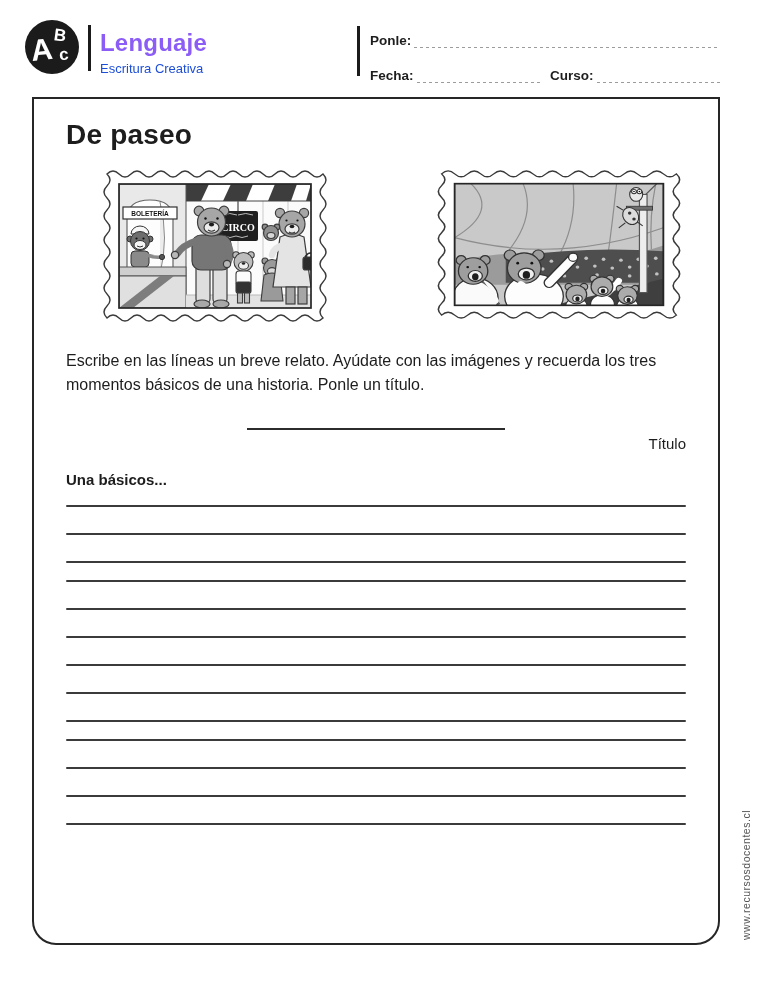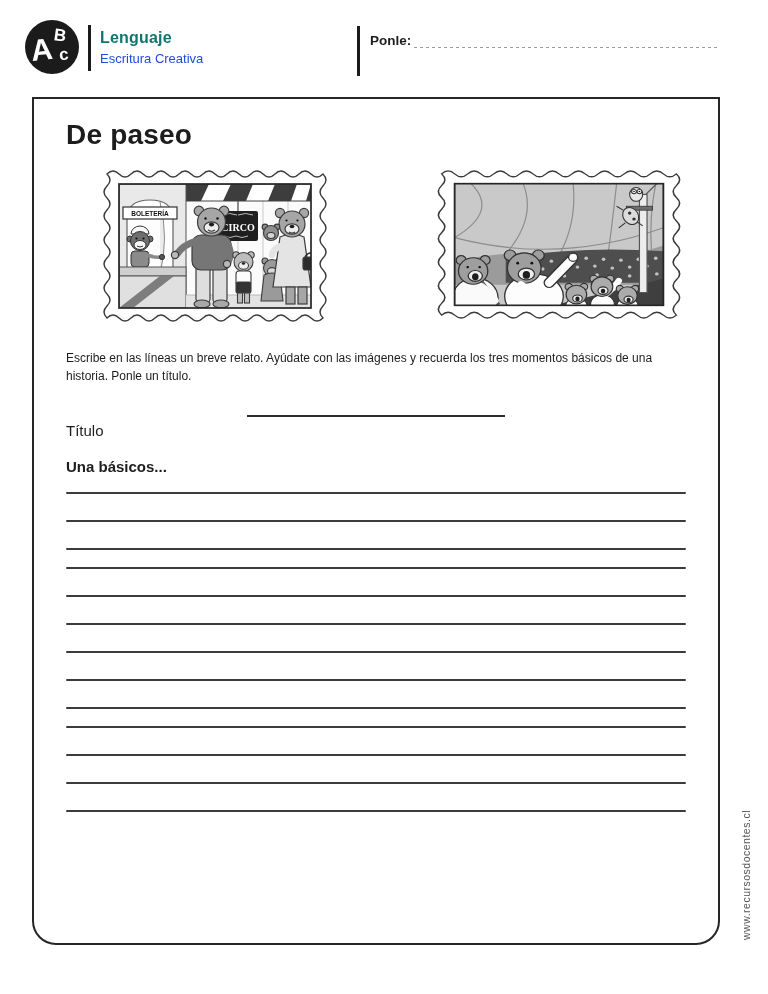--- a/index.html
+++ b/index.html
@@ -18,21 +18,21 @@
   }
   .logo-badge span { position:absolute; color:#fff; font-weight:bold; line-height:1; }
   .logo-a { left:6px;  top:15px; font-size:30px; transform:rotate(-6deg); }
   .logo-b { left:29px; top:7px;  font-size:17px; transform:rotate(8deg); }
   .logo-c { left:34px; top:26px; font-size:17px; transform:rotate(-4deg); }
 
   .logo-divider   { position:absolute; left:88px;  top:25px; width:2.5px; height:46px; background:#1b1b1b; }
   .fields-divider { position:absolute; left:357px; top:26px; width:2.5px; height:50px; background:#1b1b1b; }
 
   .logo-text { position:absolute; left:100px; top:29px; }
-  .logo-subject { font-size:16px; font-weight:bold; color:#0f766e; letter-spacing:0.2px; }
+  .logo-subject { font-size:24px; font-weight:bold; color:#8b5cf6; letter-spacing:0.2px; }
   .logo-series  { font-size:13px; color:#1d4ed8; margin-top:4px; }
 
   .header-fields { position:absolute; left:370px; top:26px; width:350px; }
   .field-row { display:flex; align-items:flex-end; height:22px; margin-bottom:13px; }
   .field-label { font-size:13.5px; font-weight:bold; white-space:nowrap; padding-bottom:0px; }
   .dotted {
     flex:1; height:13px; margin-left:3px;
     background:repeating-linear-gradient(90deg,#9c9c9c 0 3px,transparent 3px 6px) left bottom/100% 1.5px no-repeat;
   }
   .field-label.second { margin-left:10px; }
@@ -43,27 +43,27 @@
     border:2.2px solid #262626; border-radius:0 0 24px 24px;
     box-sizing:border-box; padding:20px 32px 6px 32px;
   }
   .sheet-title { font-size:28px; font-weight:bold; letter-spacing:0.2px; margin:0; }
   .intro { font-size:15.5px; margin-top:13px; }
 
   .stamps-row { display:flex; margin-top:16px; padding-left:34px; }
   .stamp { display:block; }
   .stamp-gap { width:104px; }
 
-  .instructions { font-size:12px; line-height:1.52; margin-top:24px; padding-right:10px; }
+  .instructions { font-size:16px; line-height:1.52; margin-top:24px; padding-right:10px; }
 
   .title-line {
     width:258px; margin:30px auto 0 auto; height:0;
     border-top:2px solid #2c2c2c;
   }
-  .title-caption { text-align:left; font-size:15px; margin-top:5px; color:#1d1d1d; }
+  .title-caption { text-align:right; font-size:15px; margin-top:5px; color:#1d1d1d; }
 
   .section-label { font-size:15px; font-weight:bold; margin-top:19px; }
   .write-line { height:2px; background:#3b3b3b; margin-top:26px; border-radius:1px; }
   .lines { margin-top:-9px; }
 
   
   .watermark {
     position:absolute; right:16px; top:795px; height:145px;
     writing-mode:vertical-rl; transform:rotate(180deg);
     font-size:10.5px; color:#555; letter-spacing:0.5px;
@@ -81,20 +81,26 @@
 <div class="logo-divider"></div>
 <div class="logo-text">
   <div class="logo-subject">Lenguaje</div>
   <div class="logo-series">Escritura Creativa</div>
 </div>
 
 <div class="fields-divider"></div>
 <div class="header-fields">
   <div class="field-row">
     <span class="field-label">Ponle:</span>
+    <span class="dotted"></span>
+  </div>
+  <div class="field-row">
+    <span class="field-label">Fecha:</span>
+    <span class="dotted"></span>
+    <span class="field-label second">Curso:</span>
     <span class="dotted"></span>
   </div>
 </div>
 
 <div class="sheet">
 
   <h1 class="sheet-title">De paseo</h1>
 
   <div class="stamps-row">
 

